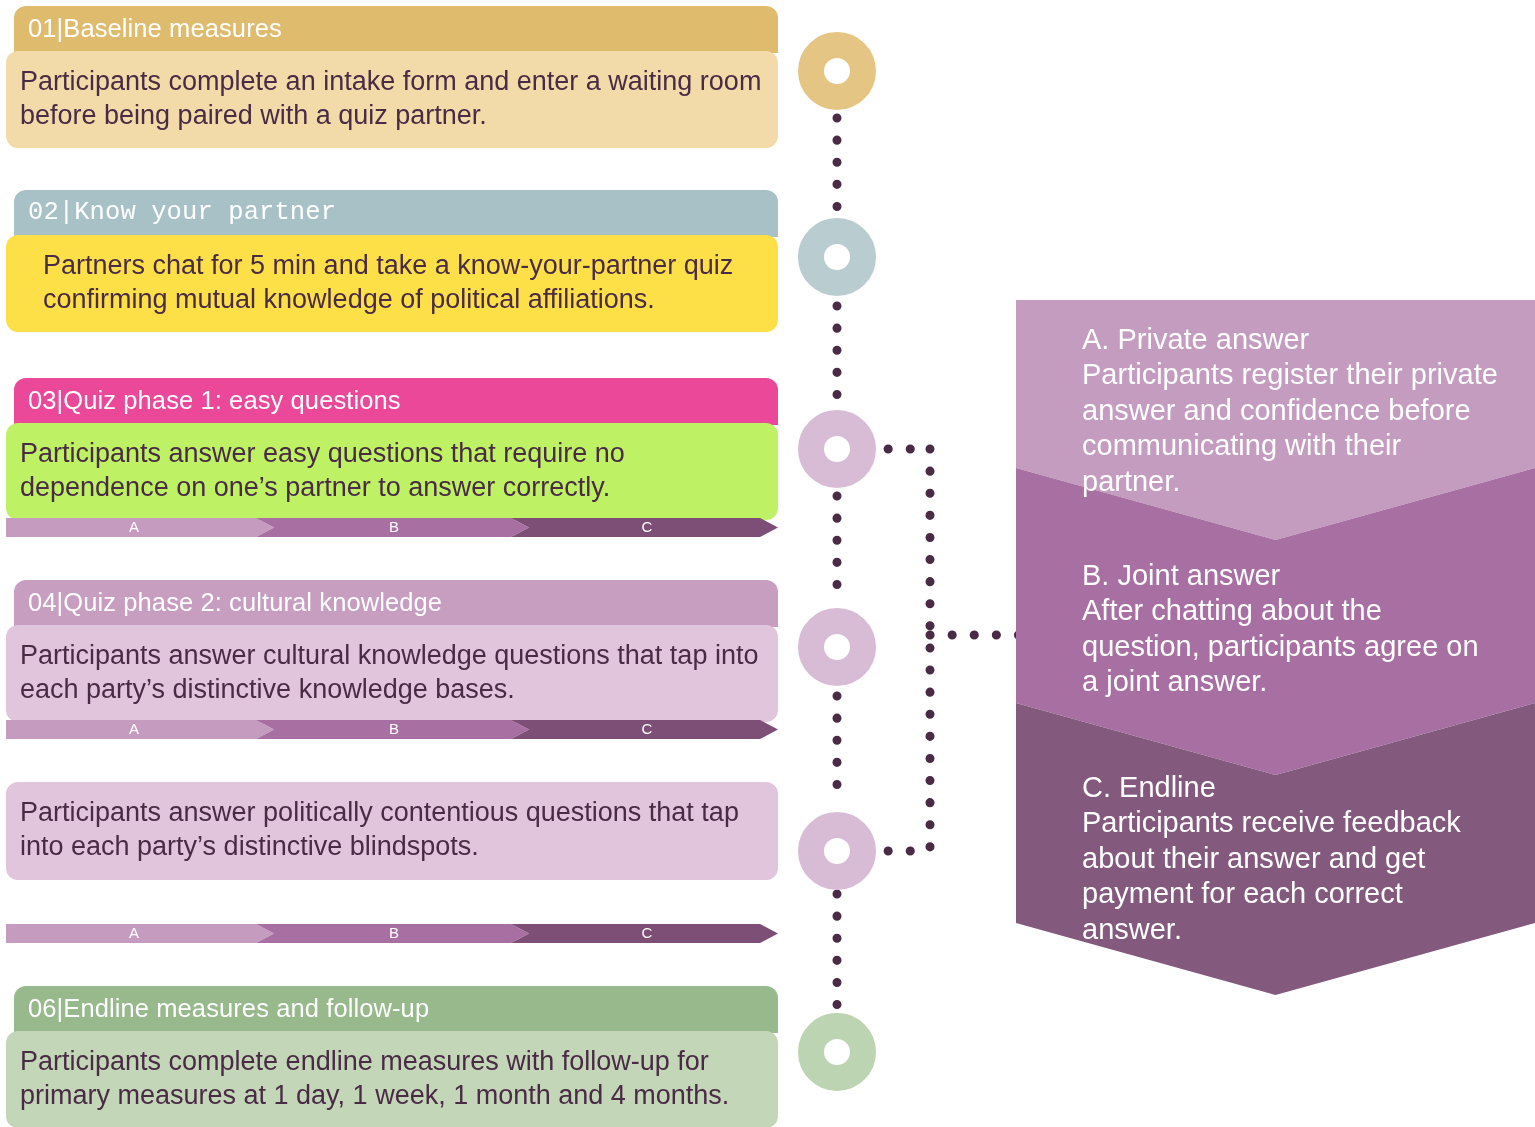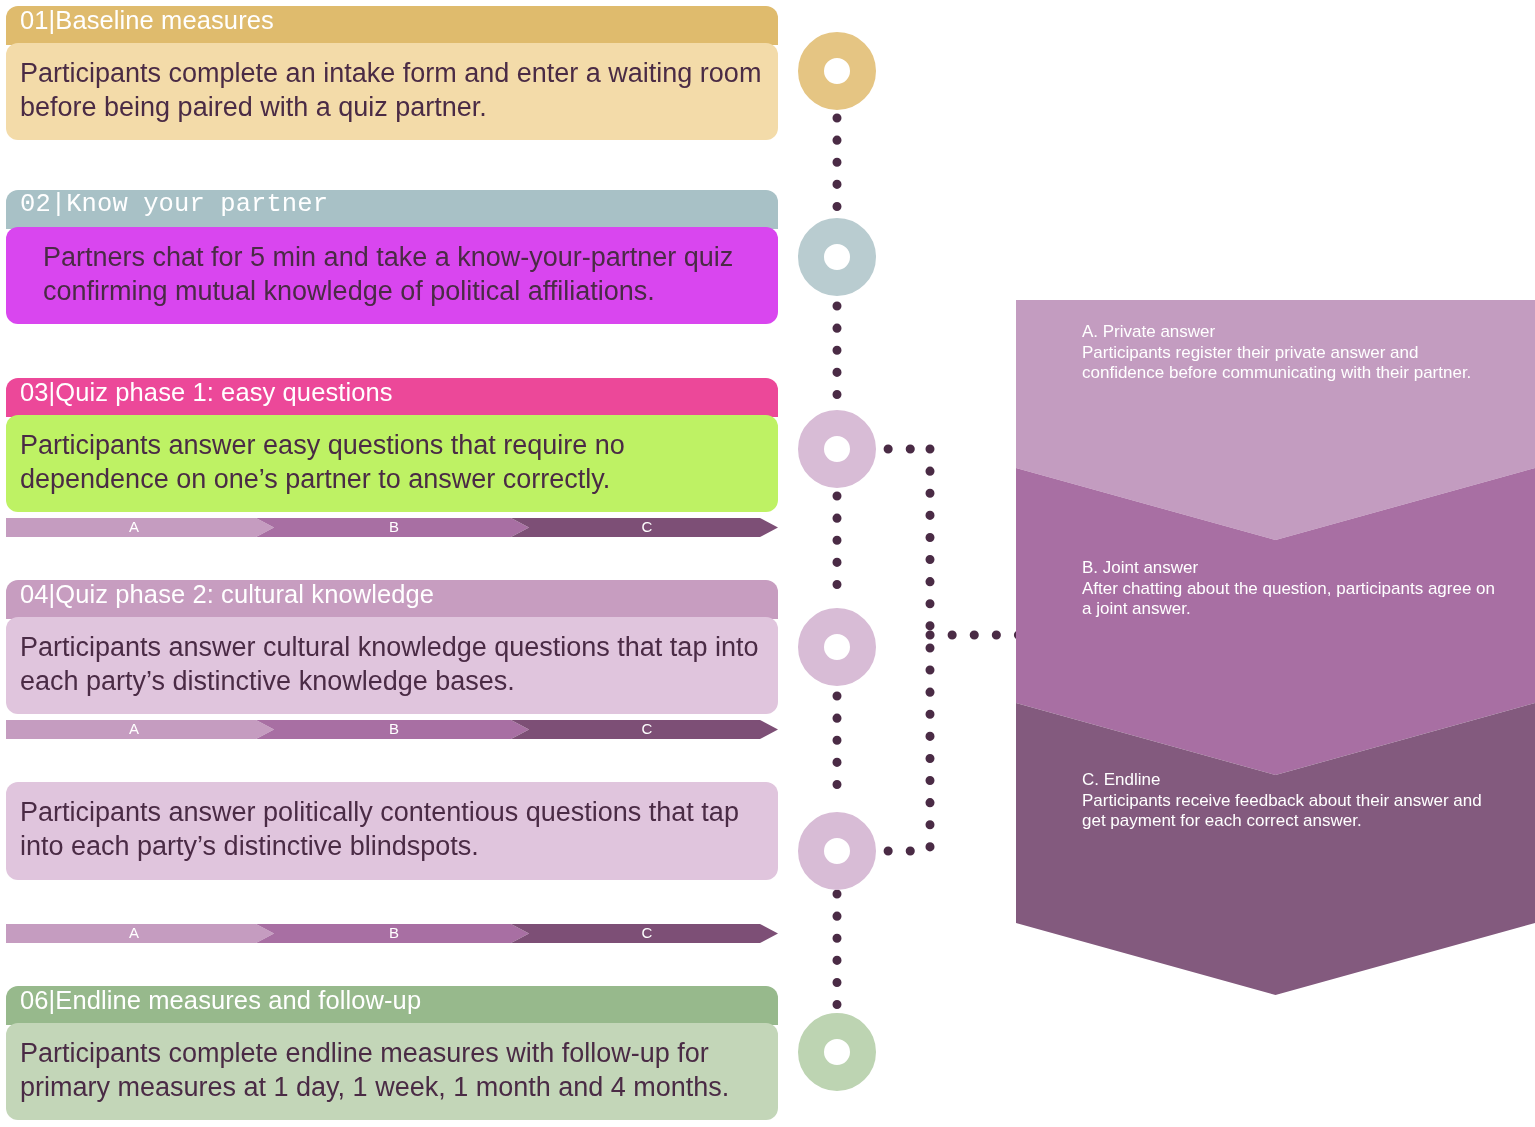--- a/index.html
+++ b/index.html
@@ -27,26 +27,27 @@
   .step-card {
     position: absolute;
     left: 0;
     width: 772px;
     border-radius: 12px;
     overflow: visible;
     box-sizing: border-box;
   }
   .step-header {
     border-radius: 12px 12px 0 0;
-    padding: 1px 14px 10px 14px;
+    padding: 9px 14px 10px 14px;
     color: #ffffff;
     font-size: 25.5px;
     line-height: 1.08;
     letter-spacing: 0.1px;
     white-space: nowrap;
+    margin-left: 8px;
   }
   .step-body {
     border-radius: 12px;
     margin-top: -2px;
     padding: 13px 16px 16px 14px;
     color: #4a2b45;
     font-size: 27px;
     line-height: 1.27;
   }
   .step-body p {
@@ -94,21 +95,21 @@
   .chev-block {
     position: absolute;
     left: 0;
     width: 519px;
   }
   .chev-text {
     position: absolute;
     left: 66px;
     width: 420px;
     color: #ffffff;
-    font-size: 17px;
+    font-size: 29px;
     line-height: 1.22;
   }
   .chev-title {
     margin: 0;
   }
   .chev-desc {
     margin: 0;
   }
 </style>
 </head>
@@ -122,21 +123,21 @@
     </div>
     <div class="step-body" style="background:#f3dba9;">
       <p>Participants complete an intake form and enter a waiting room before being paired with a quiz partner.</p>
     </div>
   </div>
 
   <div class="step-card" id="card-1" style="top:190px;">
     <div class="step-header" style="background:#a8c1c6;font-family:Liberation Mono, monospace;">
       <span>02|Know your partner</span>
     </div>
-    <div class="step-body" style="background:#d946ef;padding-left:37px;">
+    <div class="step-body" style="background:#fde047;padding-left:37px;">
       <p>Partners chat for 5 min and take a know-your-partner quiz confirming mutual knowledge of political affiliations.</p>
     </div>
   </div>
 
   <div class="step-card" id="card-2" style="top:378px;">
     <div class="step-header" style="background:#ec4899;">
       <span>03|Quiz phase 1: easy questions</span>
     </div>
     <div class="step-body" style="background:#bef264;">
       <p>Participants answer easy questions that require no dependence on one’s partner to answer correctly.</p>

